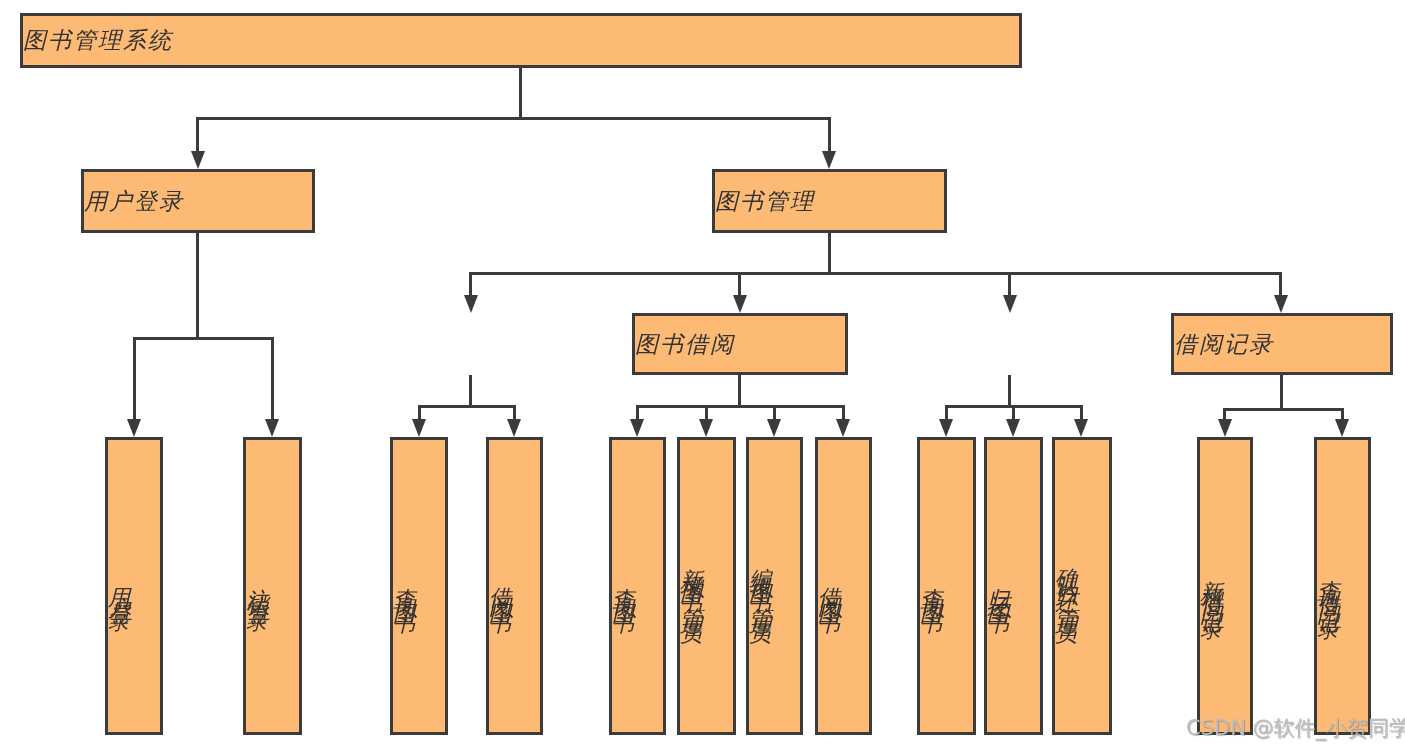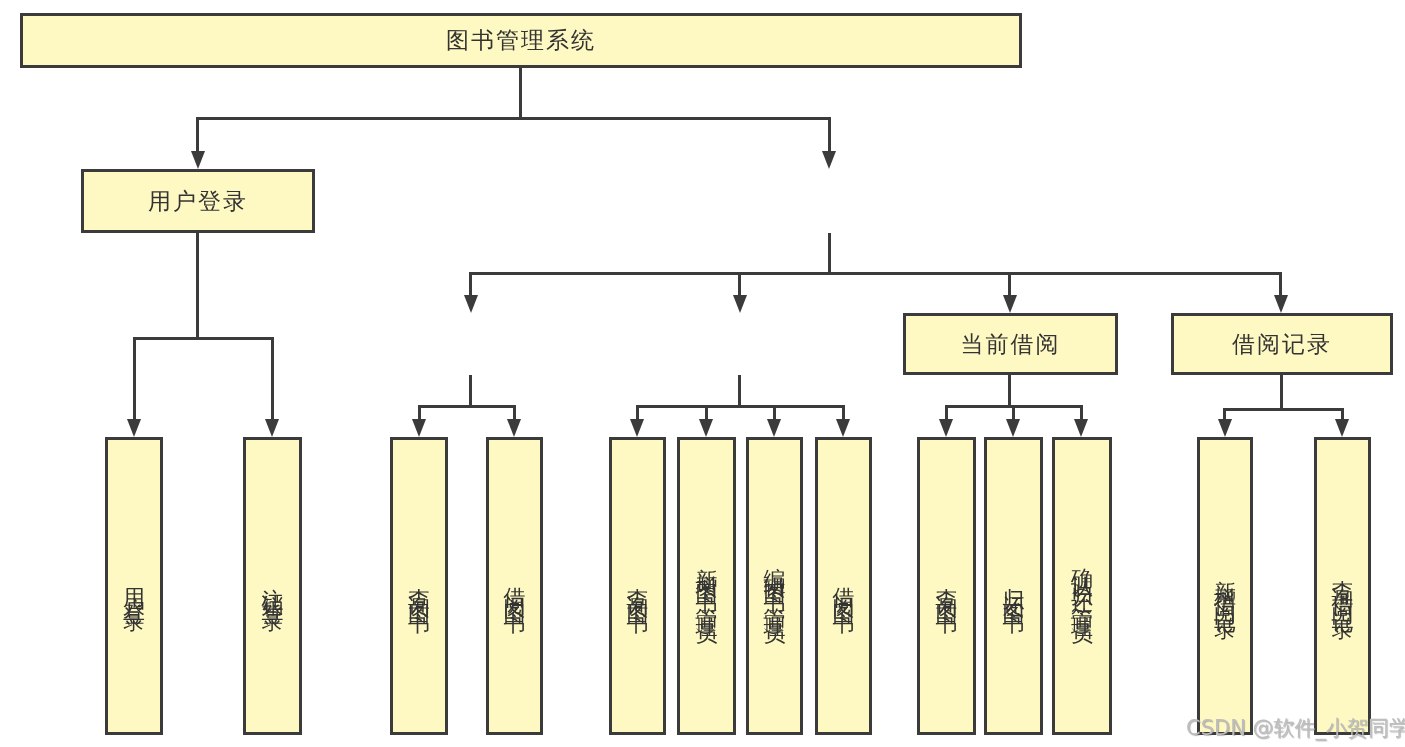--- a/index.html
+++ b/index.html
@@ -2,23 +2,24 @@
 <html><head>
 <meta charset="utf-8">
 <style>
   html,body { margin:0; padding:0; background:#ffffff; }
   .canvas {
     position:relative; width:1405px; height:747px; background:#ffffff;
     font-family:"DejaVu Sans","Liberation Sans",sans-serif; overflow:hidden;
   }
   .box {
     position:absolute; box-sizing:border-box;
-    border:3px solid #3b3b3b; background:#fef9c3;
-    display:flex; align-items:center; justify-content:center;
+    border:3px solid #3b3b3b; background:#fdba74;
+    display:flex; align-items:center; 
     color:#333333;
+    font-style:italic;
   }
   .box .lbl { font-size:23px; letter-spacing:2px; white-space:nowrap; }
   .vert .lbl {
     writing-mode:vertical-rl; text-orientation:mixed;
     font-size:22px; letter-spacing:8px; line-height:1; white-space:normal;
   }
   .hl,.vl { position:absolute; background:#3b3b3b; }
   .hl { height:3px; }
   .vl { width:3px; }
   .ar {
@@ -45,41 +46,44 @@
   <div class="vl" style="left:519px;top:68px;height:52px"></div>
   <div class="hl" style="left:197px;top:117px;width:634px"></div>
   <div class="vl" style="left:196px;top:117px;height:35px"></div>
   <div class="ar" style="left:191px;top:151px"></div>
   <div class="vl" style="left:828px;top:117px;height:35px"></div>
   <div class="ar" style="left:822px;top:151px"></div>
 
   <div class="box" style="left:81px;top:169px;width:234px;height:64px">
     <span class="lbl">用户登录</span>
   </div>
+  <div class="box" style="left:712px;top:169px;width:235px;height:64px">
+    <span class="lbl">图书管理</span>
+  </div>
 
   <div class="vl" style="left:196px;top:233px;height:107px"></div>
   <div class="hl" style="left:133px;top:337px;width:141px"></div>
   <div class="vl" style="left:133px;top:337px;height:83px"></div>
   <div class="ar" style="left:127px;top:419px"></div>
   <div class="vl" style="left:271px;top:337px;height:83px"></div>
   <div class="ar" style="left:265px;top:419px"></div>
 
   <div class="vl" style="left:828px;top:233px;height:42px"></div>
   <div class="hl" style="left:470px;top:272px;width:812px"></div>
   <div class="vl" style="left:469px;top:272px;height:24px"></div>
   <div class="ar" style="left:464px;top:295px"></div>
   <div class="vl" style="left:738px;top:272px;height:24px"></div>
   <div class="ar" style="left:733px;top:295px"></div>
   <div class="vl" style="left:1008px;top:272px;height:24px"></div>
   <div class="ar" style="left:1003px;top:295px"></div>
   <div class="vl" style="left:1279px;top:272px;height:24px"></div>
   <div class="ar" style="left:1274px;top:295px"></div>
 
-  <div class="box" style="left:903px;top:313px;width:215px;height:62px">
-    <span class="lbl">当前借阅</span>
+  <div class="box" style="left:632px;top:313px;width:216px;height:62px">
+    <span class="lbl">图书借阅</span>
   </div>
   <div class="box" style="left:1171px;top:313px;width:222px;height:62px">
     <span class="lbl">借阅记录</span>
   </div>
 
   <div class="vl" style="left:469px;top:375px;height:33px"></div>
   <div class="hl" style="left:418px;top:405px;width:98px"></div>
   <div class="vl" style="left:418px;top:405px;height:15px"></div>
   <div class="ar" style="left:412px;top:419px"></div>
   <div class="vl" style="left:513px;top:405px;height:15px"></div>

